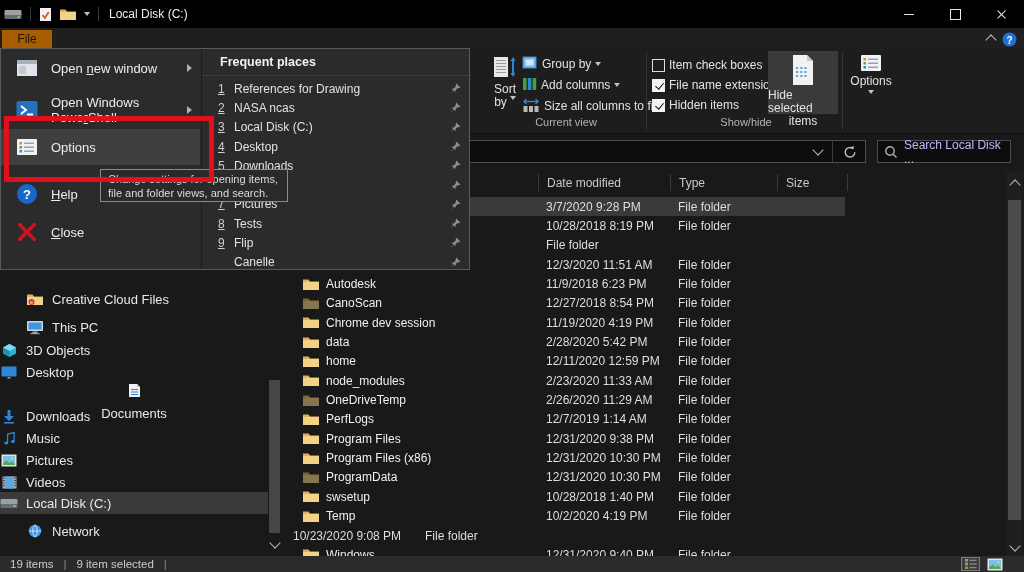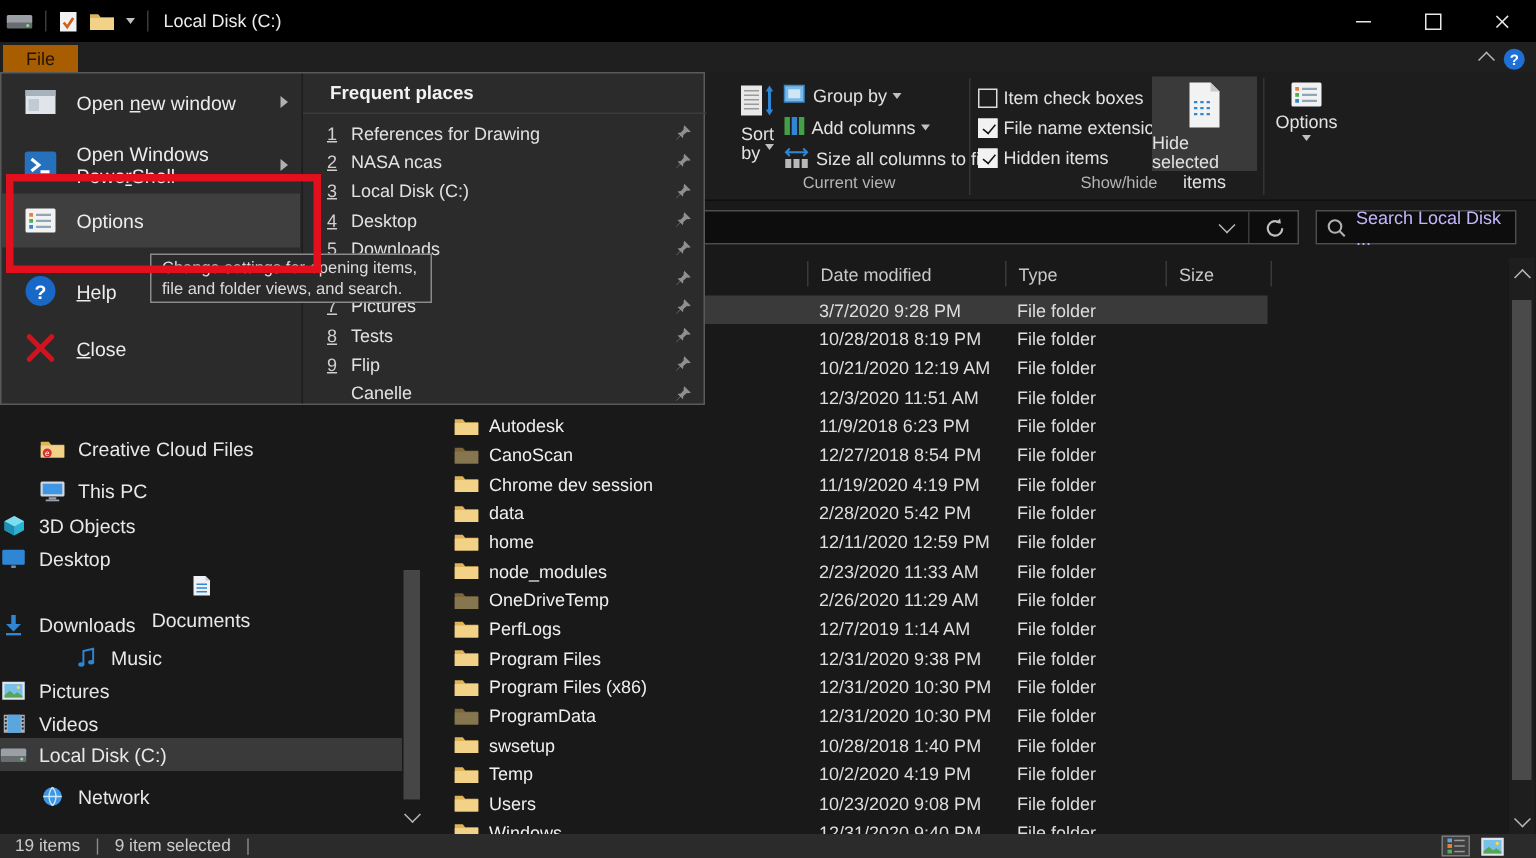--- a/index.html
+++ b/index.html
@@ -325,21 +325,21 @@
     </div>
     <div class="sb-item lvl2" style="top: 237px;">
       <span class="sb-ic">
         <svg width="14" height="15">
           <path d="M5.5 1h3v6H12L7 12 2 7h3.5z" fill="#2f86d4"></path>
           <rect x="2" y="13" width="10" height="1.6" fill="#2f86d4"></rect>
         </svg>
       </span>
       <span>Downloads</span>
     </div>
-    <div class="sb-item lvl2" style="top: 259px; margin-left: 48px;">
+    <div class="sb-item lvl2" style="top: 259px;">
       <span class="sb-ic">
         <svg width="13" height="15">
           <path d="M4.6 12V3l6.5-1.5V10" stroke="#2f86d4" stroke-width="1.3" fill="none"></path>
           <ellipse cx="3.2" cy="12" rx="2" ry="1.5" fill="#2f86d4"></ellipse>
           <ellipse cx="9.8" cy="10.5" rx="2" ry="1.5" fill="#2f86d4"></ellipse>
         </svg>
       </span>
       <span>Music</span>
     </div>
     <div class="sb-item lvl2" style="top: 281px;">
@@ -436,21 +436,20 @@
       <div class="row">
         <span class="cell name cW-name">
           <span class="fi">
             <svg width="16" height="13" viewBox="0 0 16 13">
               <path d="M0 1.5h5.5l1.6 2H16V12H0z" fill="#dfb35a"></path>
               <path d="M0 4h16v8H0z" fill="#f2d287"></path>
             </svg>
           </span>
           <span></span>
         </span>
-        <span class="cell date cW-date">10/21/2020 12:19 AM</span>
         <span class="cell type cW-type">File folder</span>
         <span class="cell size cW-size"></span>
       </div>
       <div class="row">
         <span class="cell name cW-name">
           <span class="fi">
             <svg width="16" height="13" viewBox="0 0 16 13">
               <path d="M0 1.5h5.5l1.6 2H16V12H0z" fill="#dfb35a"></path>
               <path d="M0 4h16v8H0z" fill="#f2d287"></path>
             </svg>
@@ -637,29 +636,20 @@
               <path d="M0 4h16v8H0z" fill="#f2d287"></path>
             </svg>
           </span>
           <span>Temp</span>
         </span>
         <span class="cell date cW-date">10/2/2020 4:19 PM</span>
         <span class="cell type cW-type">File folder</span>
         <span class="cell size cW-size"></span>
       </div>
       <div class="row">
-        <span class="cell name cW-name">
-          <span class="fi">
-            <svg width="16" height="13" viewBox="0 0 16 13">
-              <path d="M0 1.5h5.5l1.6 2H16V12H0z" fill="#dfb35a"></path>
-              <path d="M0 4h16v8H0z" fill="#f2d287"></path>
-            </svg>
-          </span>
-          <span>Users</span>
-        </span>
         <span class="cell date cW-date">10/23/2020 9:08 PM</span>
         <span class="cell type cW-type">File folder</span>
         <span class="cell size cW-size"></span>
       </div>
       <div class="row">
         <span class="cell name cW-name">
           <span class="fi">
             <svg width="16" height="13" viewBox="0 0 16 13">
               <path d="M0 1.5h5.5l1.6 2H16V12H0z" fill="#dfb35a"></path>
               <path d="M0 4h16v8H0z" fill="#f2d287"></path>

